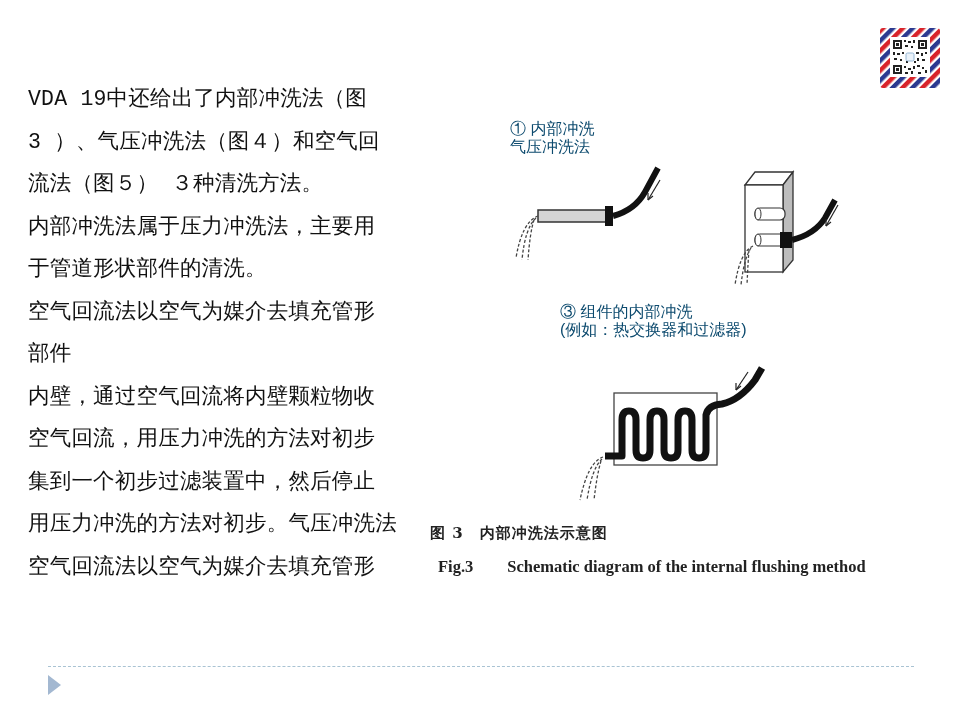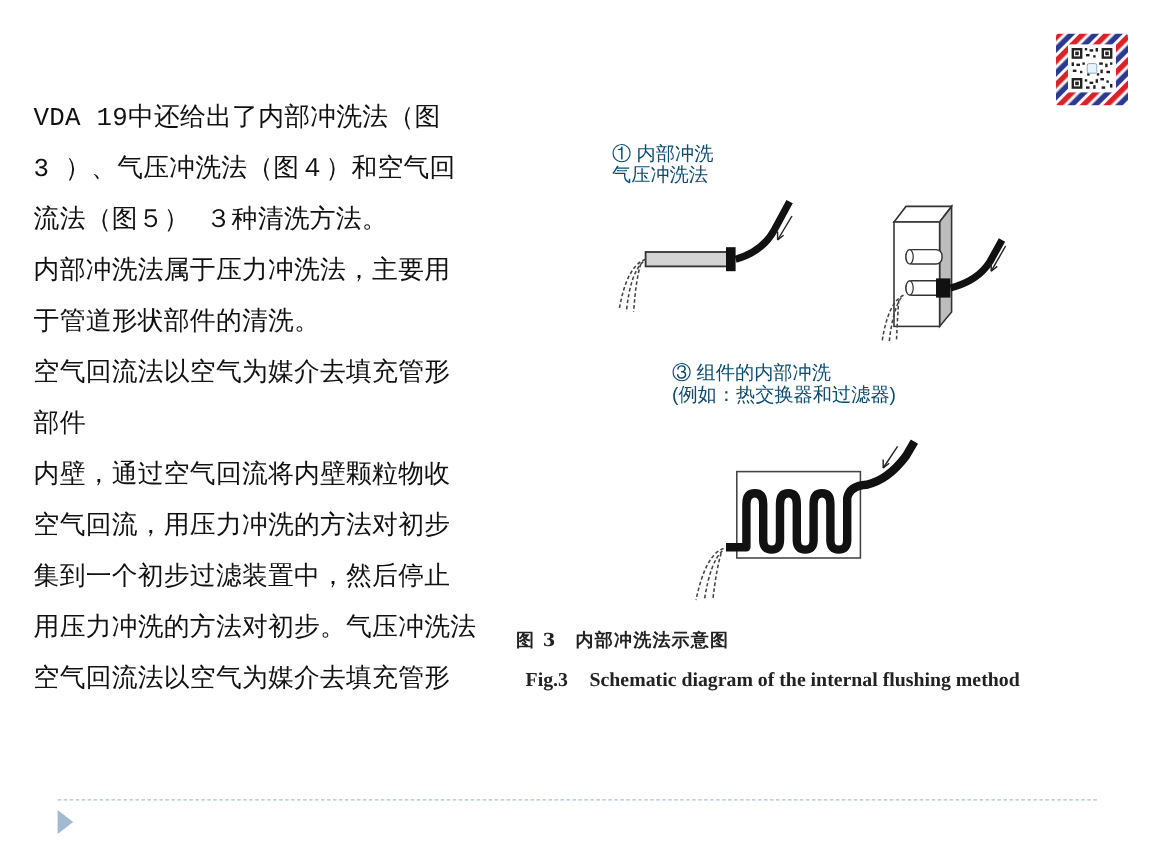--- a/index.html
+++ b/index.html
@@ -5,21 +5,21 @@
   html, body { margin:0; padding:0; }
   body { width:960px; height:720px; background:#ffffff; position:relative; overflow:hidden;
          font-family:"DejaVu Sans", "Liberation Sans", sans-serif; color:#111; }
   .body-text { position:absolute; left:28px; top:78px; width:400px; font-size:21.5px; line-height:42.5px; letter-spacing:0.2px;font-family:Liberation Mono, monospace; }
   .body-text .line { display:block; white-space:nowrap; }
   .qr-badge { position:absolute; left:880px; top:28px; width:60px; height:60px; }
   .figure { position:absolute; left:430px; top:100px; width:500px; height:500px; }
   .fig-label { position:absolute; font-family:Liberation Sans, sans-serif; font-size:16px; line-height:18px; color:#0c4a6e; white-space:nowrap; }
   .caption-cn { position:absolute; left:0; width:530px; top:424px; text-align:left; font-family:"DejaVu Serif", serif; font-weight:bold; font-size:15px; letter-spacing:1px; color:#222; }
   .caption-en { position:absolute; left:8px; top:457px; font-family:"Liberation Serif", "DejaVu Serif", serif; font-weight:bold; font-size:16.5px; color:#222; white-space:nowrap; }
-  .caption-en .fig-no { margin-right:18px; }
+  .caption-en .fig-no { margin-right:34px; }
   .divider { position:absolute; left:48px; top:666px; width:866px; height:0; border-top:1.5px dashed #a9c3d3; }
   .nav-arrow { position:absolute; left:48px; top:675px; width:0; height:0; border-top:10px solid transparent; border-bottom:10px solid transparent; border-left:13px solid #a3b8d1; }
 </style>
 </head>
 <body>
 
 <div class="body-text">
   <span class="line">VDA 19中还给出了内部冲洗法（图</span>
   <span class="line"> 3 ）、气压冲洗法（图４）和空气回</span>
   <span class="line">流法（图５） ３种清洗方法。</span>

